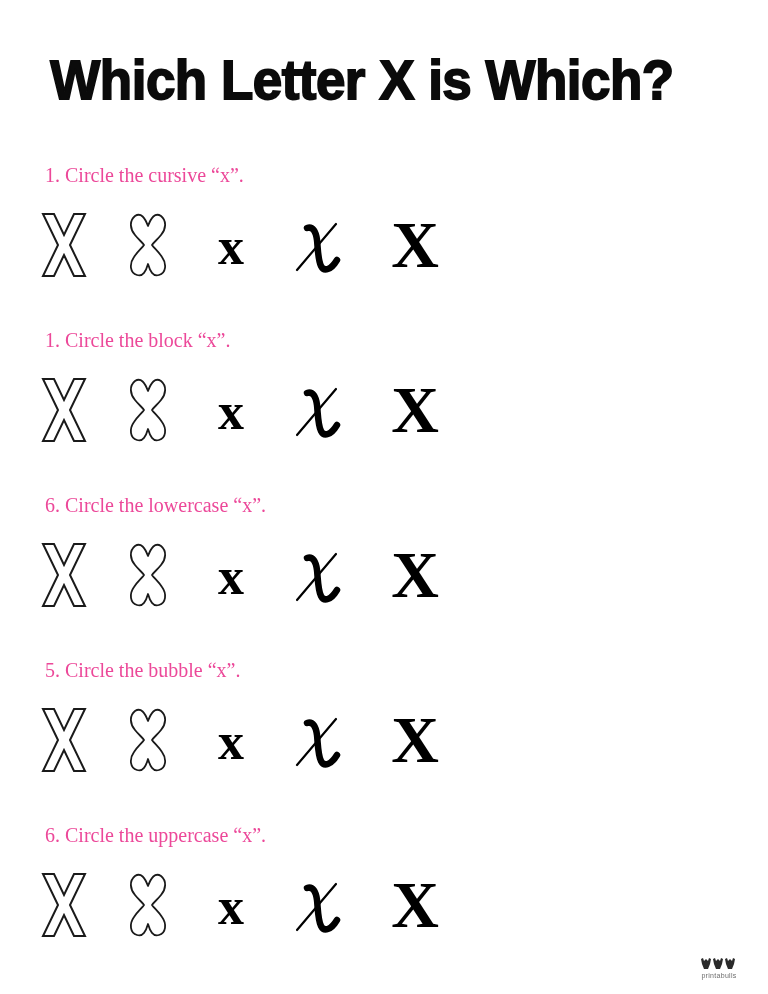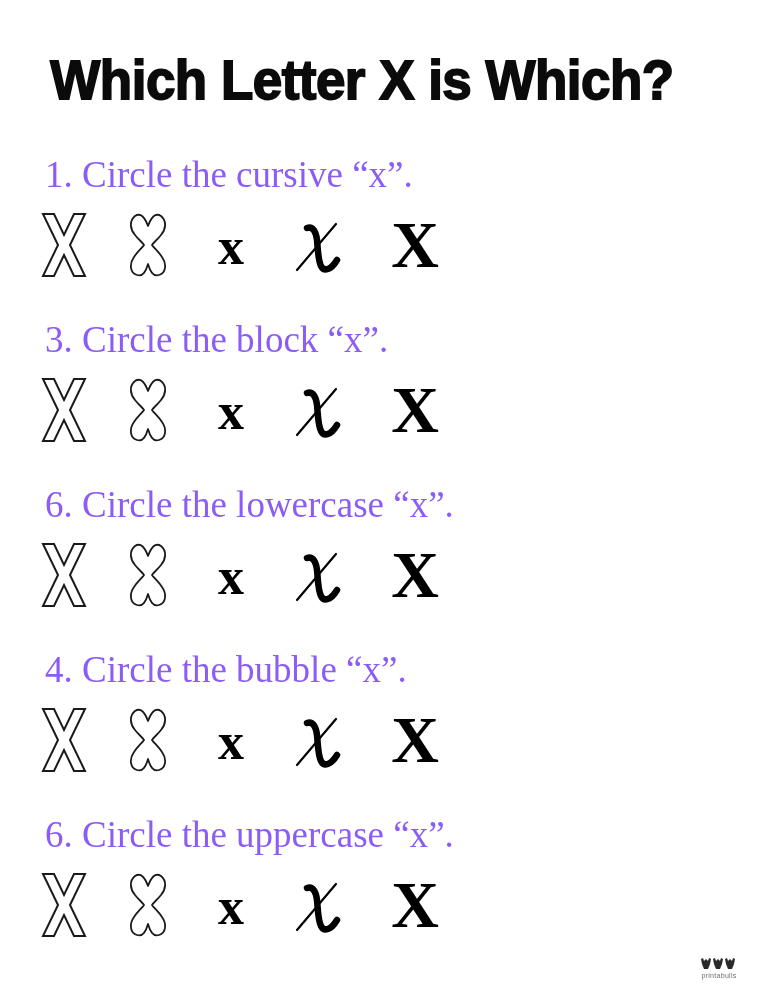--- a/index.html
+++ b/index.html
@@ -49,23 +49,23 @@
   .qblock {
     position: absolute;
     left: 0;
     width: 768px;
   }
   .qtext {
     position: absolute;
     left: 45px;
     top: 0;
     font-family: "Liberation Serif", "DejaVu Serif", serif;
-    font-size: 37px;
+    font-size: 20px;
     line-height: 34px;
-    color: #8b5cf6;
+    color: #ec4899;
     white-space: nowrap;
   }
 
   .row {
     position: absolute;
     left: 0;
     top: 44px;
     width: 768px;
     height: 86px;
   }
@@ -168,21 +168,21 @@
       </div>
 
       <div class="glyph slot5">
         <span class="g-upper">X</span>
       </div>
 
     </div>
   </div>
 
   <div class="qblock" style="top:323px;">
-    <div class="qtext">3. Circle the block “x”.</div>
+    <div class="qtext">1. Circle the block “x”.</div>
     <div class="row">
 
       <div class="glyph slot1">
         <svg class="svg-glyph" width="48" height="68" viewBox="0 0 48 68" aria-hidden="true">
           <path d="M3 3 L14 3 L24 24 L34 3 L45 3 L30 34 L45 65 L34 65 L24 44 L14 65 L3 65 L18 34 Z" fill="#ffffff" stroke="#1a1a1a" stroke-width="2" stroke-linejoin="miter"></path>
         </svg>
       </div>
 
       <div class="glyph slot2">
         <svg class="svg-glyph" width="46" height="66" viewBox="0 0 46 66" aria-hidden="true">
@@ -236,21 +236,21 @@
       </div>
 
       <div class="glyph slot5">
         <span class="g-upper">X</span>
       </div>
 
     </div>
   </div>
 
   <div class="qblock" style="top:653px;">
-    <div class="qtext">4. Circle the bubble “x”.</div>
+    <div class="qtext">5. Circle the bubble “x”.</div>
     <div class="row">
 
       <div class="glyph slot1">
         <svg class="svg-glyph" width="48" height="68" viewBox="0 0 48 68" aria-hidden="true">
           <path d="M3 3 L14 3 L24 24 L34 3 L45 3 L30 34 L45 65 L34 65 L24 44 L14 65 L3 65 L18 34 Z" fill="#ffffff" stroke="#1a1a1a" stroke-width="2" stroke-linejoin="miter"></path>
         </svg>
       </div>
 
       <div class="glyph slot2">
         <svg class="svg-glyph" width="46" height="66" viewBox="0 0 46 66" aria-hidden="true">

